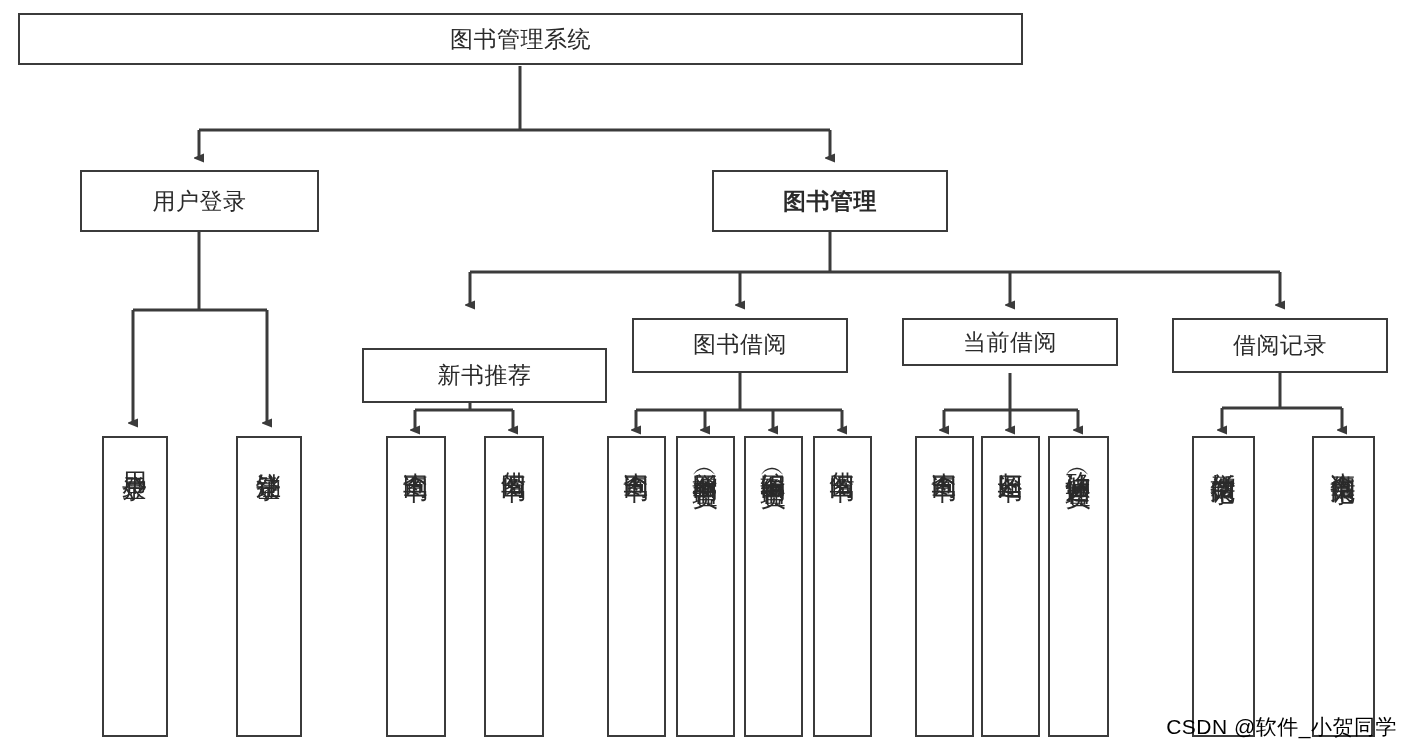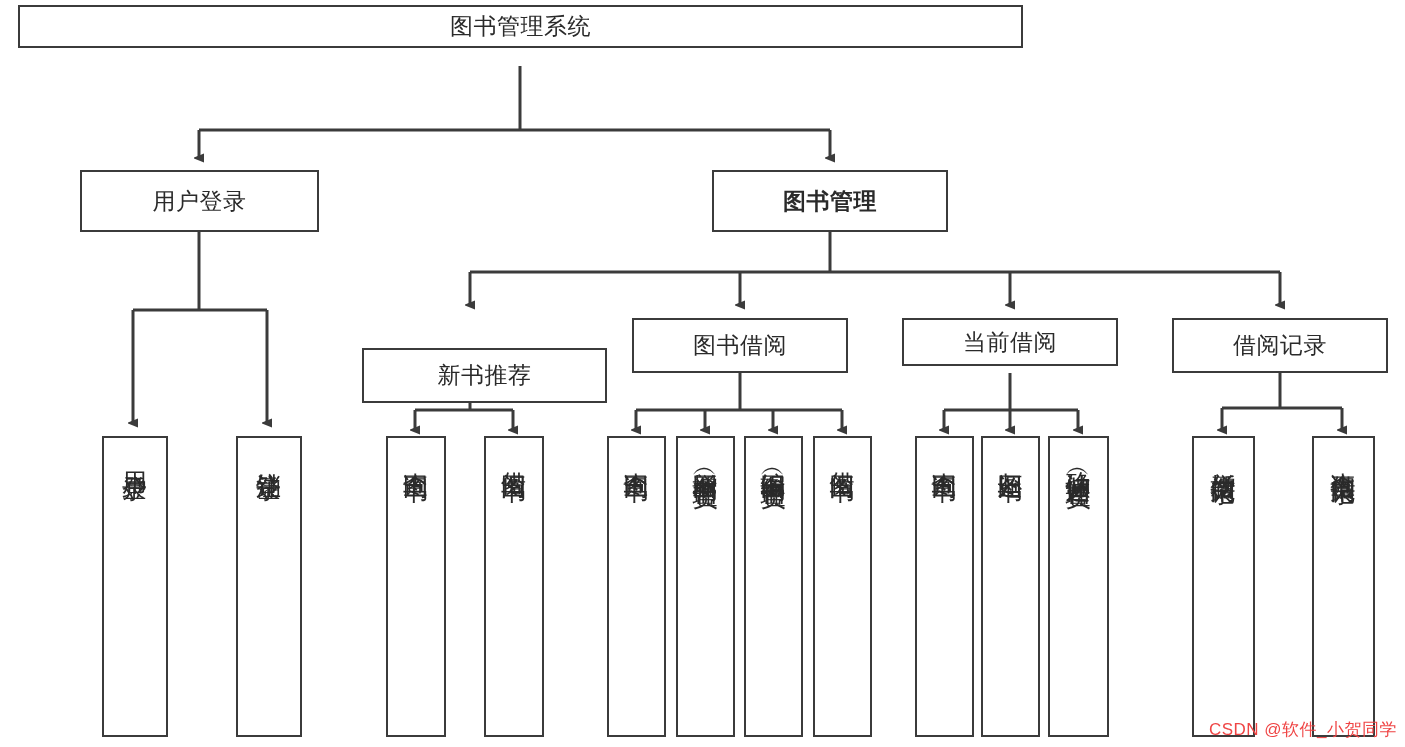--- a/index.html
+++ b/index.html
@@ -58,22 +58,22 @@
     writing-mode: vertical-rl;
     text-orientation: upright;
     font-size: 25px;
     line-height: 1.12;
     letter-spacing: 2px;
   }
   .watermark {
     position: absolute;
     right: 8px;
     bottom: 6px;
-    font-size: 17px;
-    color: #ef4444;
+    font-size: 21px;
+    color: #000000;
     letter-spacing: 0.5px;
     z-index: 3;
     white-space: nowrap;
   }
 </style>
 </head>
 <body>
 
 <div id="canvas">
 
@@ -122,35 +122,35 @@
       <path d="M1010,410 L1010,430" marker-end="url(#arrow)"></path>
       <path d="M1078,410 L1078,430" marker-end="url(#arrow)"></path>
 
       <path d="M1280,373 L1280,408"></path>
       <path d="M1222,408 L1342,408"></path>
       <path d="M1222,408 L1222,430" marker-end="url(#arrow)"></path>
       <path d="M1342,408 L1342,430" marker-end="url(#arrow)"></path>
     </g>
   </svg>
 
-  <div class="node root horiz" style="left:18px; top:5px; width:1005px; height:43px;">
+  <div class="node root horiz" style="left:18px; top:13px; width:1005px; height:52px;">
     <span class="node-label">图书管理系统</span>
   </div>
 
   <div class="node horiz" style="left:80px; top:170px; width:239px; height:62px;">
     <span class="node-label">用户登录</span>
   </div>
   <div class="node horiz" style="left:712px; top:170px; width:236px; height:62px;font-weight:bold;">
     <span class="node-label">图书管理</span>
   </div>
 
   <div class="node horiz" style="left:362px; top:318px; width:245px; height:55px;margin-top:30px;">
     <span class="node-label">新书推荐</span>
   </div>
-  <div class="node horiz" style="left:632px; top:318px; width:216px; height:55px;">
+  <div class="node horiz" style="left:632px; top:318px; width:216px; height:55px;font-family:Liberation Serif, serif;">
     <span class="node-label">图书借阅</span>
   </div>
   <div class="node horiz" style="left:902px; top:318px; width:216px; height:48px;">
     <span class="node-label">当前借阅</span>
   </div>
   <div class="node horiz" style="left:1172px; top:318px; width:216px; height:55px;">
     <span class="node-label">借阅记录</span>
   </div>
 
   <div class="node leaf" style="left:102px; top:436px; width:66px; height:301px;">

